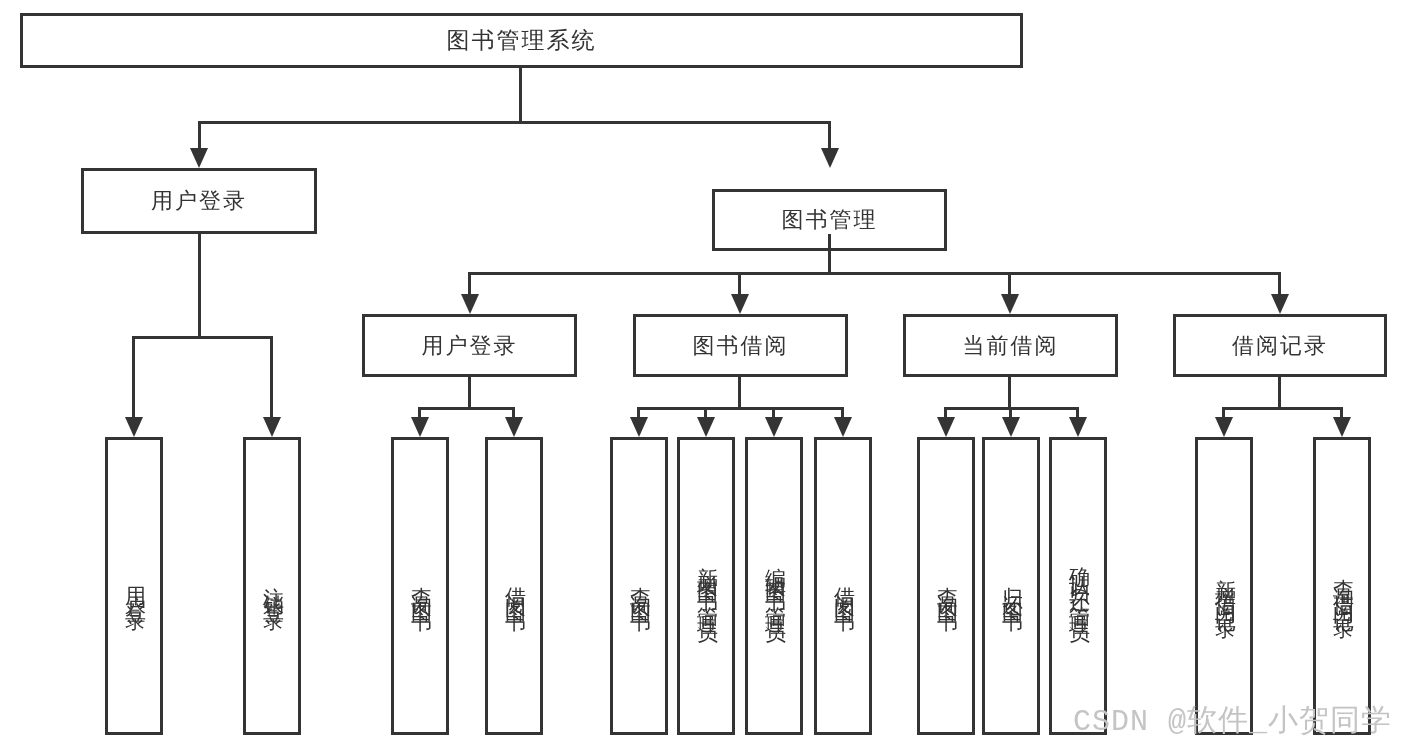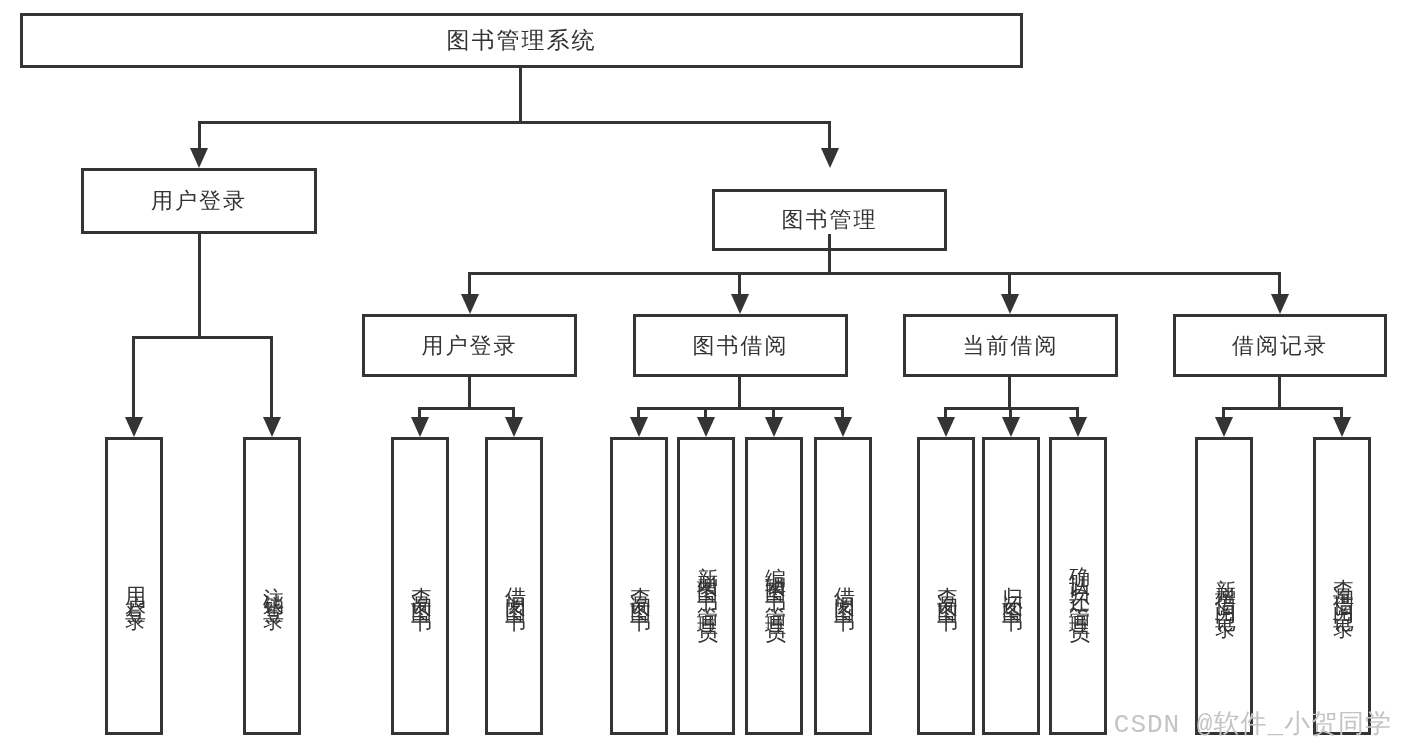--- a/index.html
+++ b/index.html
@@ -18,21 +18,21 @@
     font-size:21px;letter-spacing:8px;line-height:1;color:#333333;
   }
   .ln{position:absolute;background:#343434;}
   .ah{
     position:absolute;width:0;height:0;
     border-left:9px solid transparent;border-right:9px solid transparent;
     border-top:20px solid #343434;
   }
   #watermark{
     position:absolute;right:13px;bottom:6px;z-index:5;
-    font-size:26px;color:#c4c4c4;letter-spacing:1px;white-space:nowrap;
+    font-size:30px;color:#c4c4c4;letter-spacing:1px;white-space:nowrap;
   }
 </style>
 </head>
 <body>
 
 <div id="stage">
 
   <div class="box" style="left:20px;top:13px;width:1003px;height:55px;">
     <span class="hl root-lbl">图书管理系统</span>
   </div>

